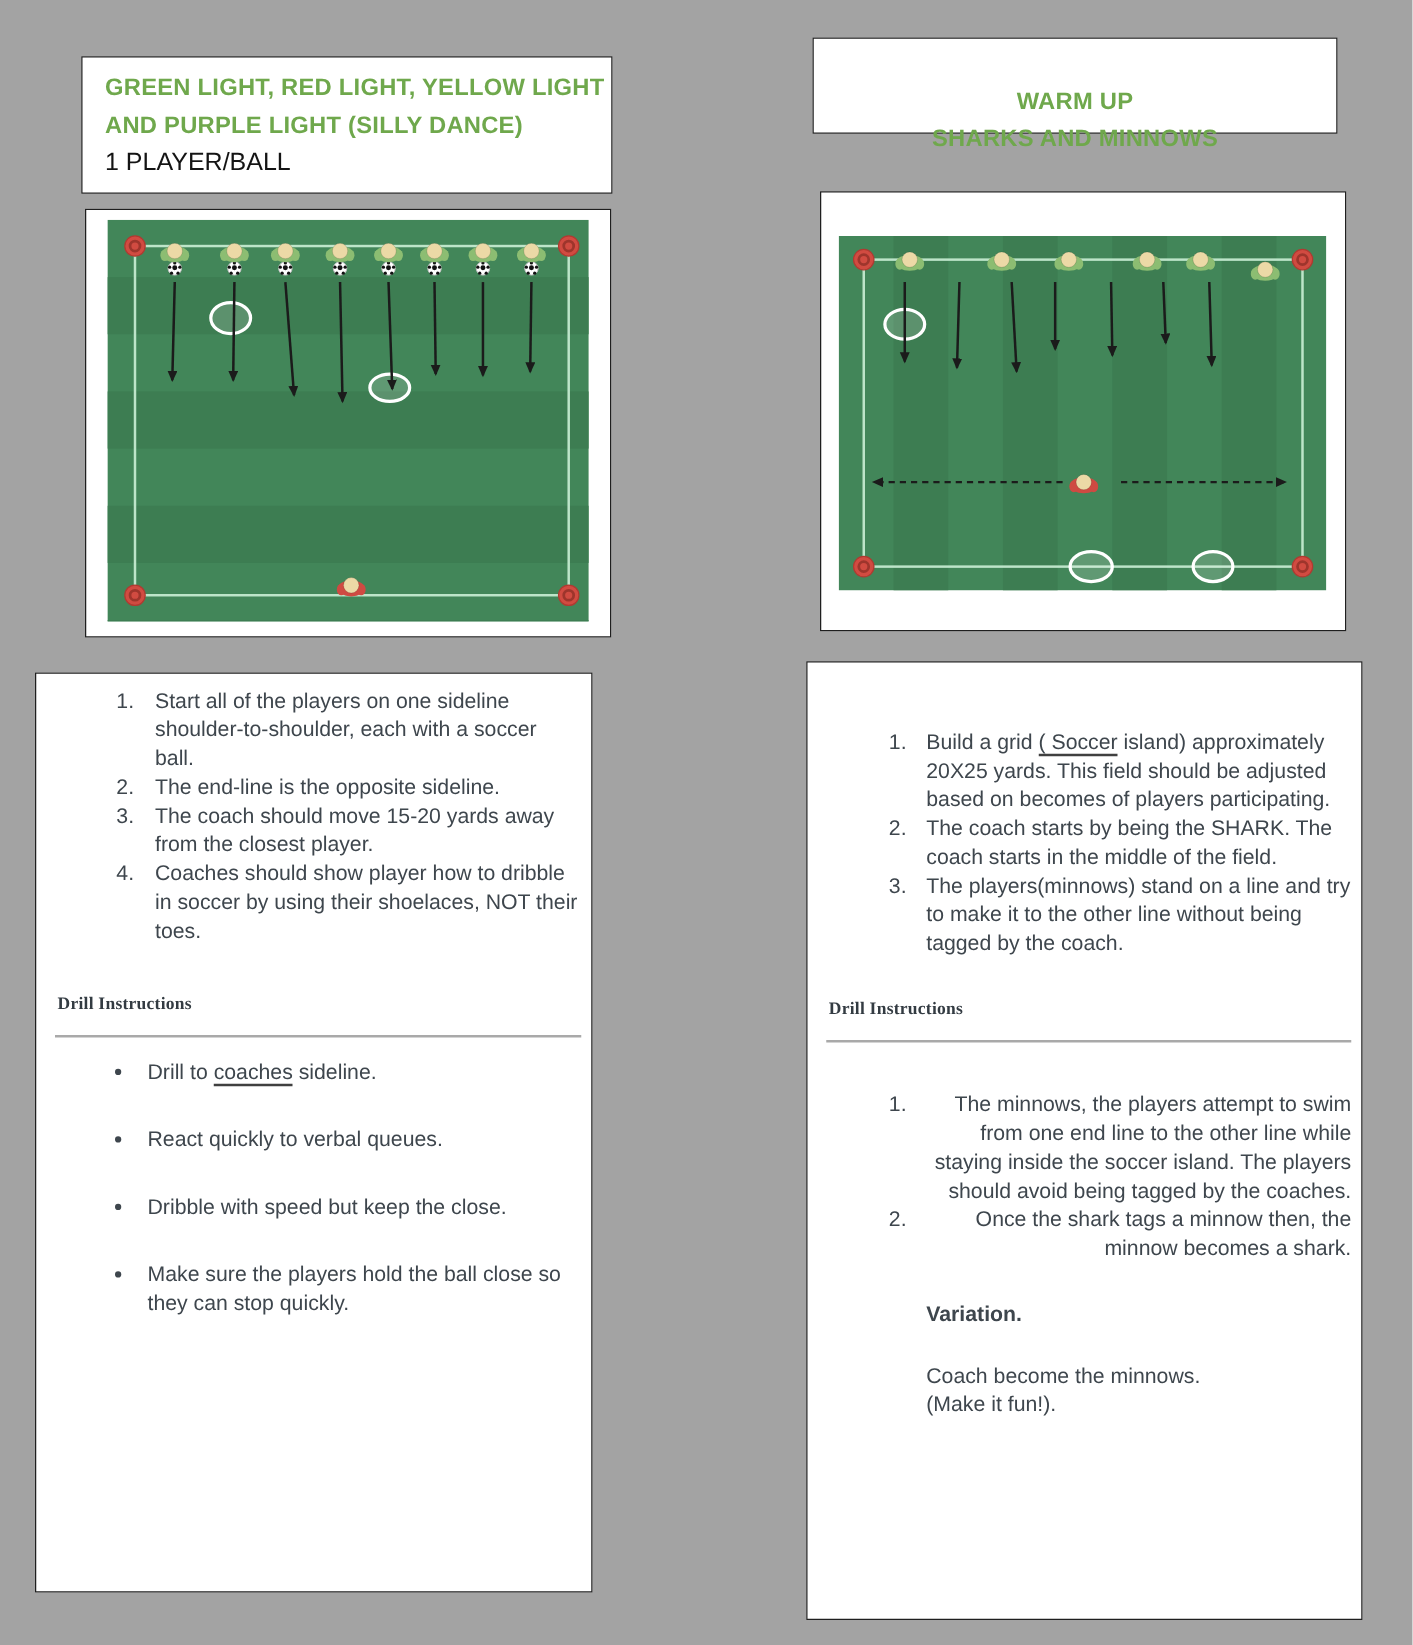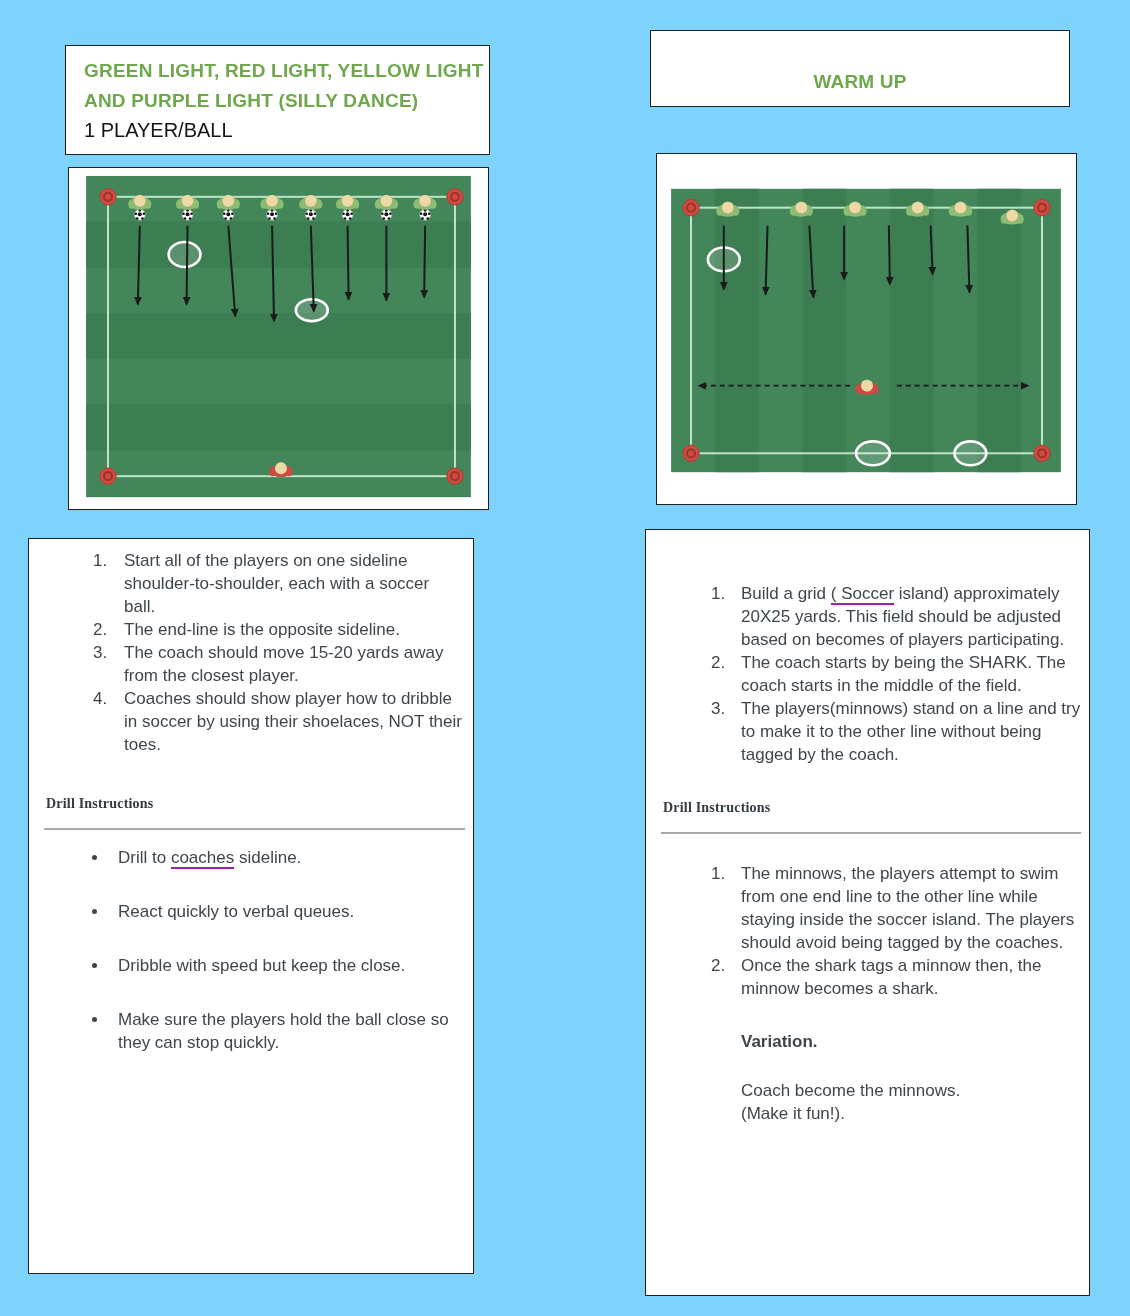--- a/index.html
+++ b/index.html
@@ -1,16 +1,16 @@
 <!DOCTYPE html>
 <html><head>
 <meta charset="utf-8">
 <style>
   html,body { margin:0; padding:0; background:#ffffff; }
-  .page { position:relative; width:1130px; height:1316px; background:#7dd3fc;
+  .page { position:relative; width:1130px; height:1316px; background:#a3a3a3;
           font-family:"Liberation Sans", sans-serif; overflow:hidden; }
   .box { position:absolute; box-sizing:border-box; border:1.5px solid #1f1f1f; background:#ffffff; }
 
   
   #left-title-box  { left:65px;  top:45px; width:425px; height:110px; padding:10px 18px; }
   #right-title-box { left:650px; top:30px; width:420px; height:77px; padding-top:36px; text-align:center; }
   .green-title { font-weight:700; font-size:19px; line-height:30px; color:#6fa84c; letter-spacing:0.2px; }
   .green-title div { white-space:nowrap; }
   .subtitle { font-weight:400; font-size:20px; line-height:29px; color:#141414; }
 
@@ -25,53 +25,54 @@
   .body-copy { font-size:17px; line-height:23px; color:#3e464d; }
 
   ol.num-list { margin:0; padding:0 8px 0 83px; list-style:decimal outside; }
   ol.num-list li { padding-left:12px; }
   #right-text-box ol.num-list { padding-left:84px; }
   #right-text-box ol.num-list li { padding-left:11px; }
 
   #left-setup-list { margin-top:10px; }
   #left-instructions-list { margin-top:33px; }
   #right-setup-list { margin-top:52px; }
-  #right-instructions-list { margin-top:28px; }
+  #right-instructions-list { margin-top:38px;text-align:right; }
 
   h3.serif-heading { font-family:"Liberation Serif", serif; font-weight:700; font-size:14px;
                      line-height:24px; color:#333b42; margin:36px 0 0 17px; letter-spacing:0.2px; }
   #right-text-box h3.serif-heading { margin-top:30px; }
   #left-coaching-heading { margin-top:38px; }
   .heading-rule { height:2px; background:#a9a9a9; margin:12px 8px 0 15px; }
 
   ul.bullet-list { margin:16px 0 0; padding:0 8px 0 80px; list-style:disc outside; }
   ul.bullet-list li { padding-left:9px; margin-bottom:31px; }
   ul.bullet-list li:last-child { margin-bottom:0; }
 
-  .spellmark { border-bottom:2px solid #a21caf; }
+  .spellmark { border-bottom:2px solid #404040; }
 
   .variation-heading { font-weight:700; margin:30px 0 0 95px; }
   .variation-text { margin:26px 95px 0 95px; }
 </style>
 </head>
 <body>
 
 <div class="page">
 
   <section class="box" id="left-title-box">
     <div class="green-title">
       <div>GREEN LIGHT, RED LIGHT, YELLOW LIGHT</div>
       <div>AND PURPLE LIGHT (SILLY DANCE)</div>
     </div>
     <div class="subtitle">1 PLAYER/BALL</div>
   </section>
 
   <section class="box" id="right-title-box">
     <div class="green-title">
       <div>WARM UP</div>
+      <div>SHARKS AND MINNOWS</div>
     </div>
   </section>
 
   <section class="box" id="left-field-box">
     <div class="field-holder">
         <svg viewBox="0 0 421 343" width="100%" height="100%">
           <defs>
             <marker id="ah0" markerWidth="10" markerHeight="9" refX="7.5" refY="4" orient="auto" markerUnits="userSpaceOnUse">
               <path d="M0,0 L9,4 L0,8 Z" fill="#1b1b1b"></path>
             </marker>

